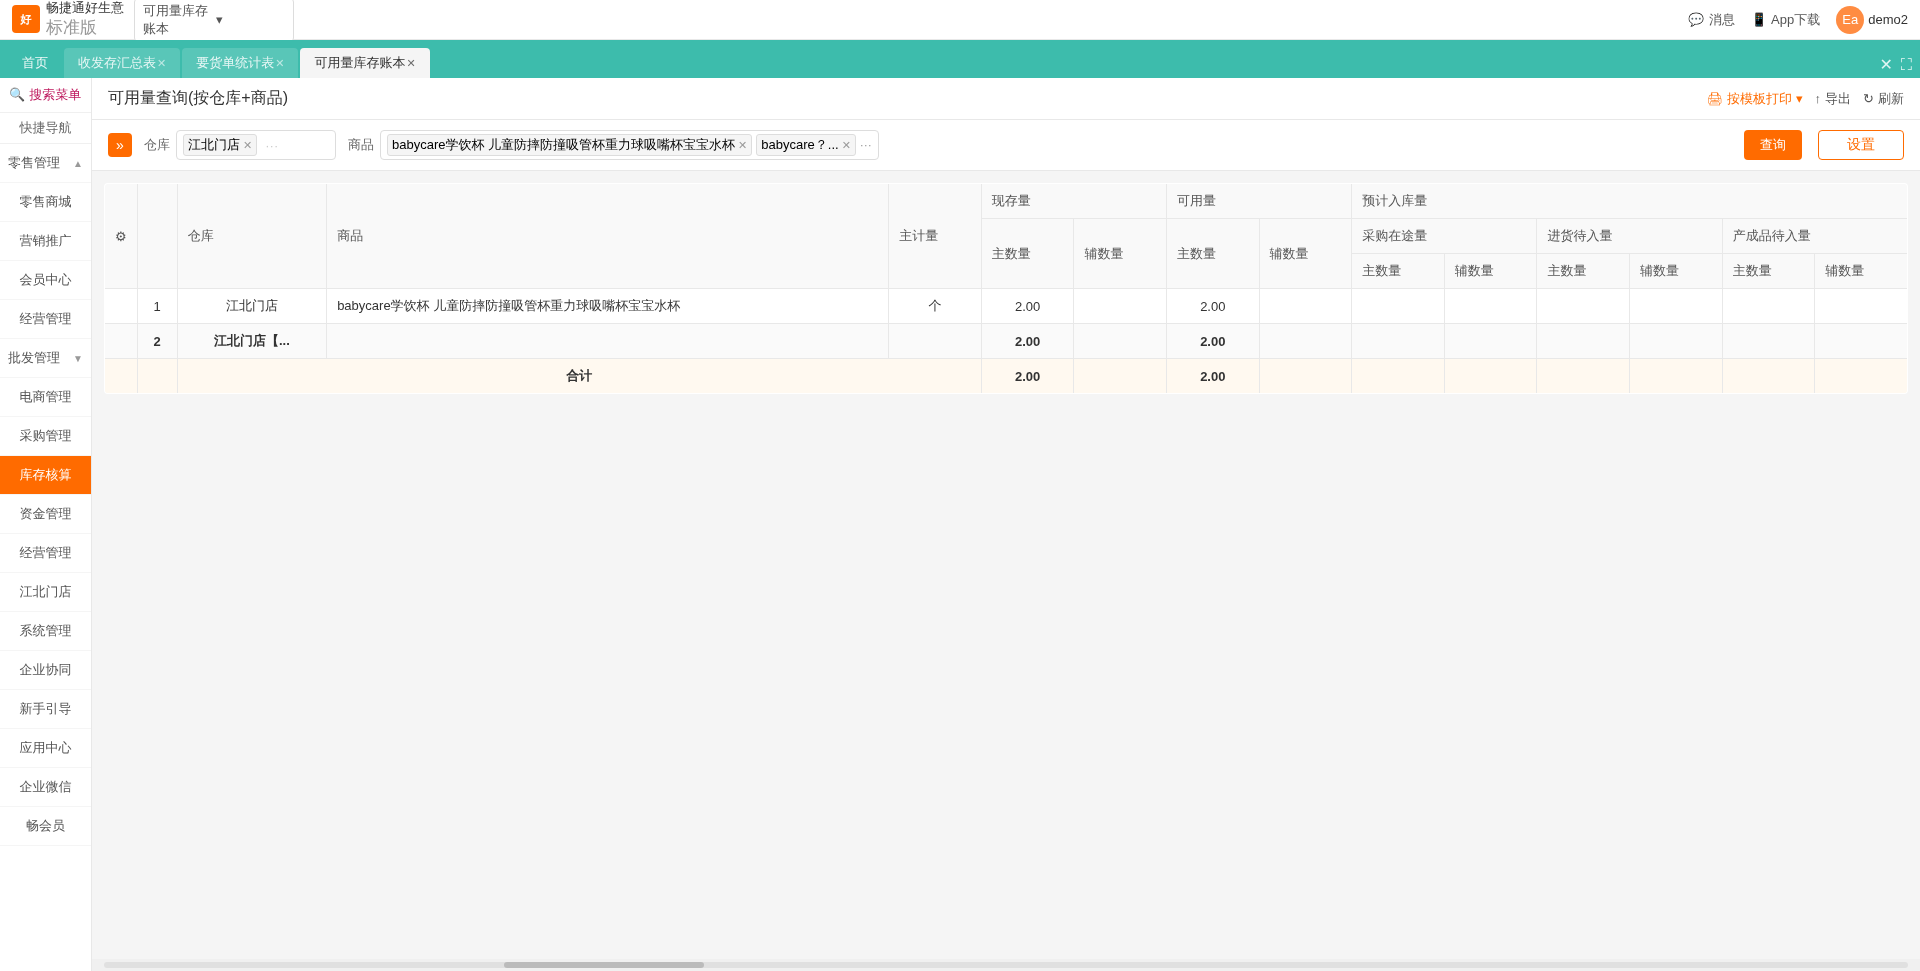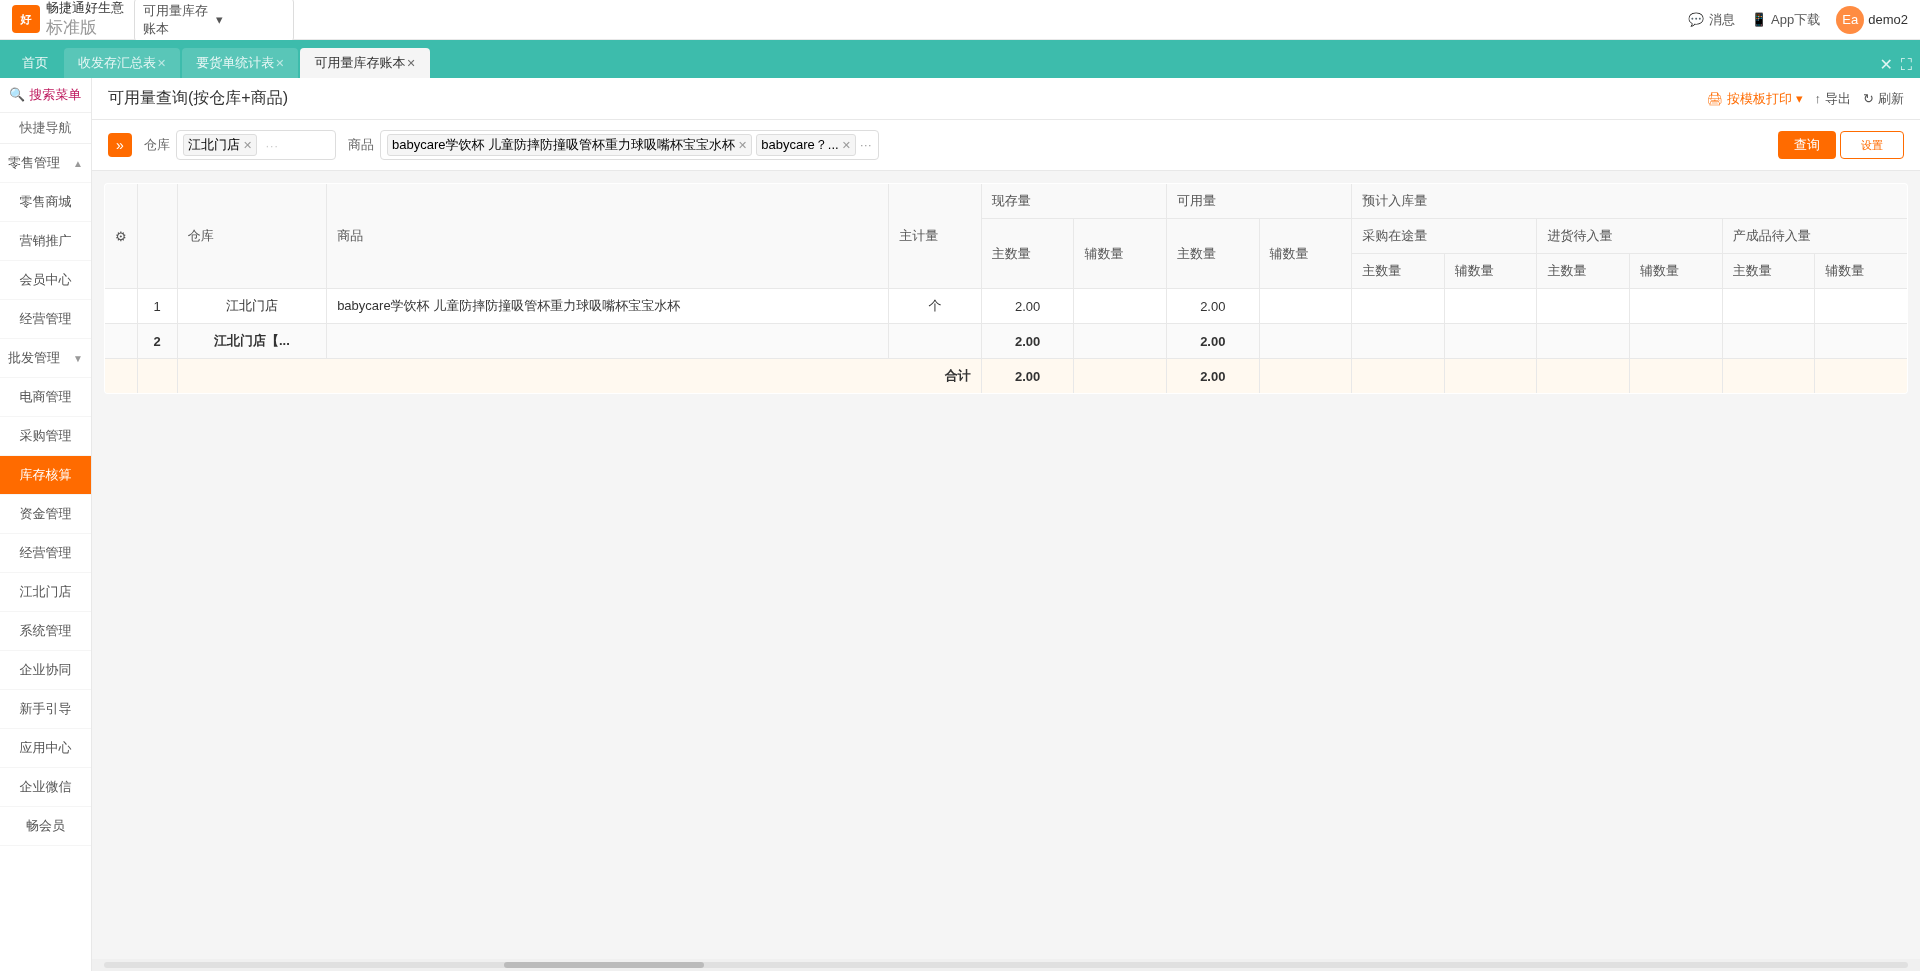--- a/index.html
+++ b/index.html
@@ -156,23 +156,23 @@
       color: #fff; cursor: pointer; font-size: 14px; flex-shrink: 0;
     }
     .filter-group { display: flex; align-items: center; gap: 6px; }
     .filter-label { color: #666; font-size: 13px; white-space: nowrap; }
     .filter-tags { display: flex; align-items: center; gap: 4px; border: 1px solid #ddd; border-radius: 4px; padding: 3px 6px; min-width: 160px; flex-wrap: wrap; background: #fff; }
     .filter-tag { background: #f5f5f5; border: 1px solid #ddd; border-radius: 3px; padding: 1px 4px; font-size: 12px; display: flex; align-items: center; gap: 3px; }
     .filter-tag-close { cursor: pointer; color: #999; font-size: 11px; }
     .filter-more { color: #999; cursor: pointer; font-size: 12px; }
     .filter-ellipsis { color: #ccc; padding: 0 4px; }
     .filter-product-tags { display: flex; align-items: center; gap: 4px; border: 1px solid #ddd; border-radius: 4px; padding: 3px 6px; min-width: 300px; background: #fff; overflow: hidden; }
-    .filter-actions-right { margin-left: auto; display: flex; gap: 4px; }
+    .filter-actions-right { margin-left: auto; display: flex; gap: 16px; }
     .btn-query { background: #ff6b00; color: #fff; border: none; padding: 5px 16px; border-radius: 4px; cursor: pointer; font-size: 13px; }
-    .btn-setting { background: #fff; color: #ff6b00; border: 1px solid #ff6b00; padding: 5px 20px; border-radius: 4px; cursor: pointer; font-size: 11px; }
+    .btn-setting { background: #fff; color: #ff6b00; border: 1px solid #ff6b00; padding: 5px 28px; border-radius: 4px; cursor: pointer; font-size: 14px; }
 
     
     .table-wrapper {
       flex: 1;
       overflow: auto;
       padding: 12px;
     }
     .data-table {
       width: 100%;
       border-collapse: collapse;
@@ -460,21 +460,21 @@
             <td></td>
             <td></td>
             <td></td>
             <td></td>
             <td></td>
             <td></td>
           </tr>
           <tr class="table-footer-row">
             <td></td>
             <td></td>
-            <td colspan="3" style="text-align:right; font-weight:600;">合计</td>
+            <td colspan="3" style="text-align:center; font-weight:600;">合计</td>
             <td>2.00</td>
             <td></td>
             <td>2.00</td>
             <td></td>
             <td></td>
             <td></td>
             <td></td>
             <td></td>
             <td></td>
             <td></td>

